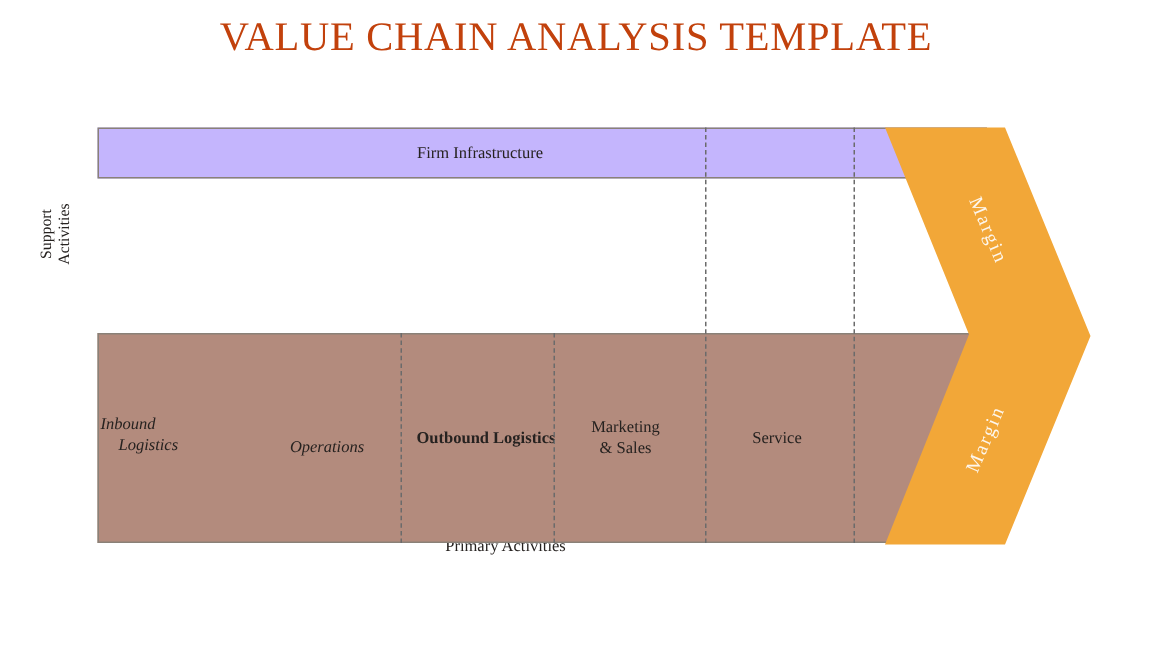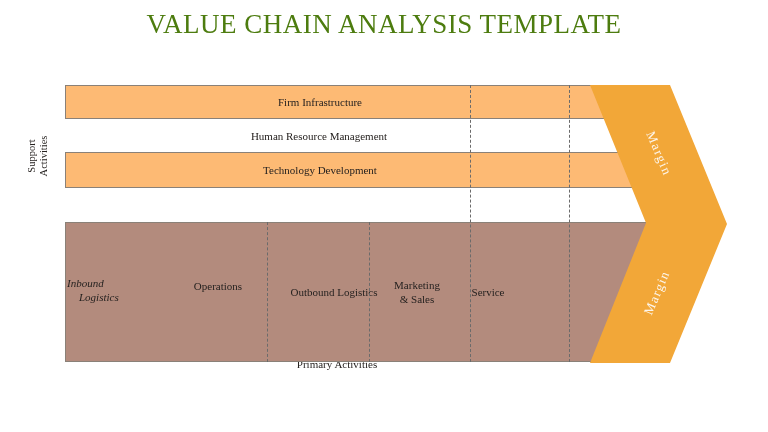--- a/index.html
+++ b/index.html
@@ -2,51 +2,51 @@
 <html><head>
 <meta charset="utf-8">
 <style>
   html,body{margin:0;padding:0;background:#ffffff;}
   .canvas{
     position:relative;width:768px;height:432px;background:#ffffff;overflow:hidden;
     font-family:"Liberation Serif", serif;
   }
   .title{
     position:absolute;top:9px;left:0;width:768px;text-align:center;
-    font-size:27px;letter-spacing:.5px;color:#4d7c0f;font-weight:400;
+    font-size:27px;letter-spacing:.5px;color:#c2410c;font-weight:400;
   }
   
   .support-axis{
     position:absolute;left:3px;top:136px;width:70px;height:40px;
     display:flex;align-items:center;justify-content:center;
     transform:rotate(-90deg);transform-origin:center center;
   }
   .support-axis .inner{font-size:10.5px;line-height:12px;color:#262220;text-align:center;white-space:nowrap;}
   
   .row{position:absolute;left:65px;width:593px;box-sizing:border-box;z-index:1;
        display:flex;align-items:center;}
-  .row.filled{background:#fdba74;border:1px solid #8a8178;}
+  .row.filled{background:#c4b5fd;border:1px solid #8a8178;}
   .row-label{width:508px;text-align:center;font-size:11px;color:#262220;}
   .row1{top:85px;height:34px;}
   .row2{top:119px;height:33px;}
   .row3{top:152px;height:36px;}
   .row4{top:188px;height:34px;}
   
   .primary-block{
     position:absolute;left:65px;top:222px;width:593px;height:140px;
     background:#b38b7d;border:1px solid #8a8178;box-sizing:border-box;z-index:1;
   }
   .p-label{position:absolute;z-index:2;font-size:11px;line-height:14px;color:#262220;white-space:nowrap;}
   .p-center{transform:translateX(-50%);text-align:center;}
   .lbl-inbound{left:67px;top:276px;font-style:italic;}
   .lbl-inbound .indent{padding-left:12px;}
-  .lbl-operations{left:218px;top:279px;}
-  .lbl-outbound{left:334px;top:285px;}
+  .lbl-operations{left:218px;top:291px;font-style:italic;}
+  .lbl-outbound{left:324px;top:285px;font-weight:bold;}
   .lbl-marketing{left:417px;top:278px;}
-  .lbl-service{left:488px;top:285px;text-align:center;}
+  .lbl-service{left:518px;top:285px;text-align:center;}
   
   .vsep{position:absolute;width:0;border-left:1px dashed #6b6b6b;z-index:2;}
   .sep1{left:267px;top:222px;height:140px;}
   .sep2{left:369px;top:222px;height:140px;}
   .sep3{left:470px;top:85px;height:277px;}
   .sep4{left:569px;top:85px;height:277px;}
   
   .arrow-svg{position:absolute;left:0;top:0;width:768px;height:432px;z-index:3;pointer-events:none;}
   .margin-label{
     position:absolute;z-index:4;width:80px;height:18px;left:618px;
@@ -70,26 +70,20 @@
   <div class="support-axis">
     <div class="inner">
       <div>Support</div>
       <div>Activities</div>
     </div>
   </div>
 
   <div class="row filled row1">
     <div class="row-label">Firm Infrastructure</div>
   </div>
-  <div class="row row2">
-    <div class="row-label">Human Resource Management</div>
-  </div>
-  <div class="row filled row3">
-    <div class="row-label">Technology Development</div>
-  </div>
 
   <div class="primary-block"></div>
 
   <div class="p-label lbl-inbound">
     <div>Inbound</div>
     <div class="indent">Logistics</div>
   </div>
   <div class="p-label p-center lbl-operations">Operations</div>
   <div class="p-label p-center lbl-outbound">Outbound Logistics</div>
   <div class="p-label p-center lbl-marketing">

